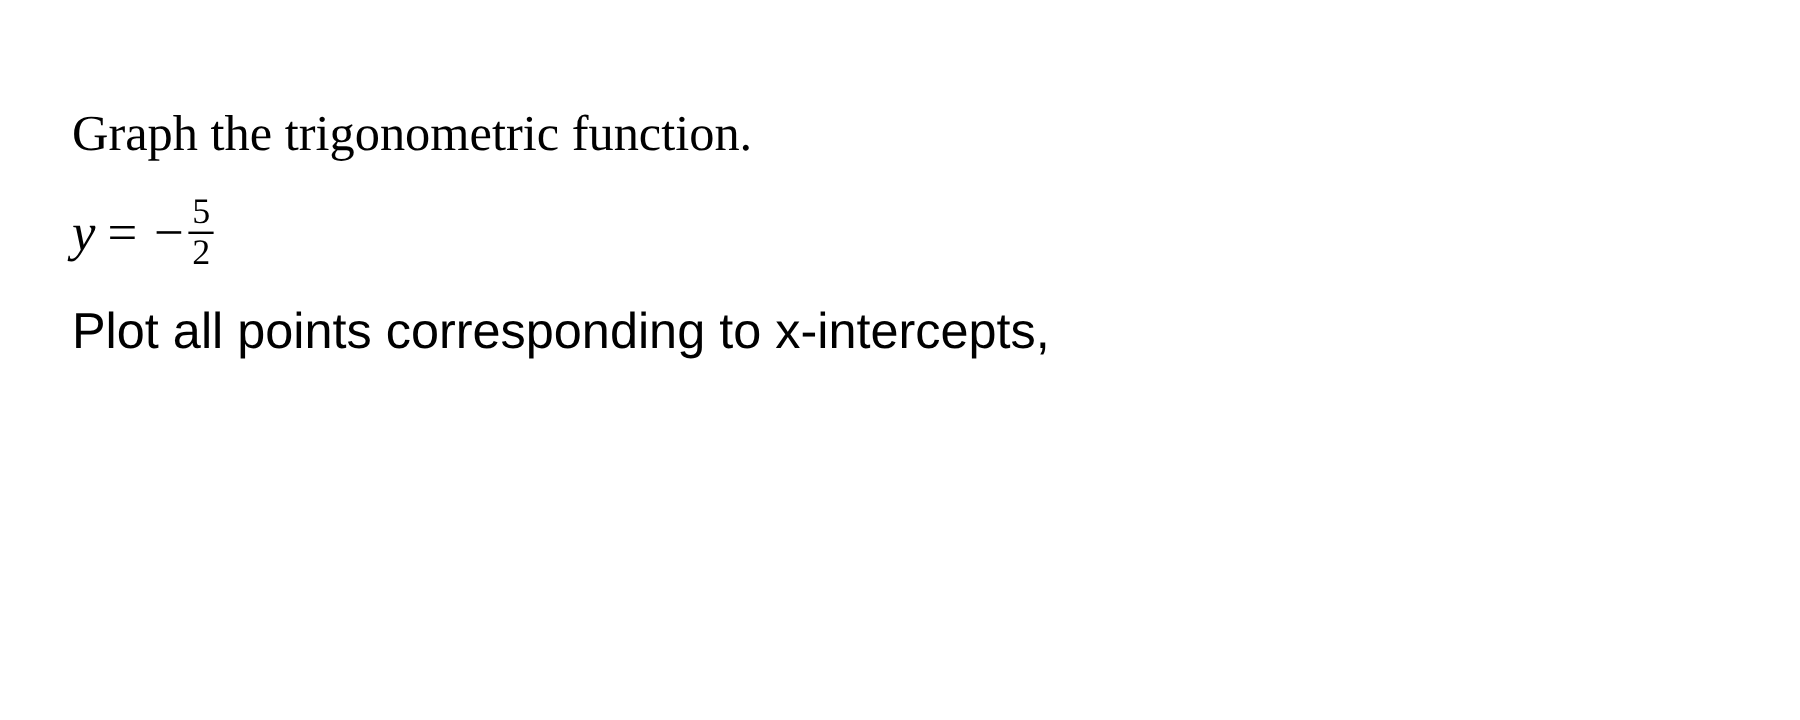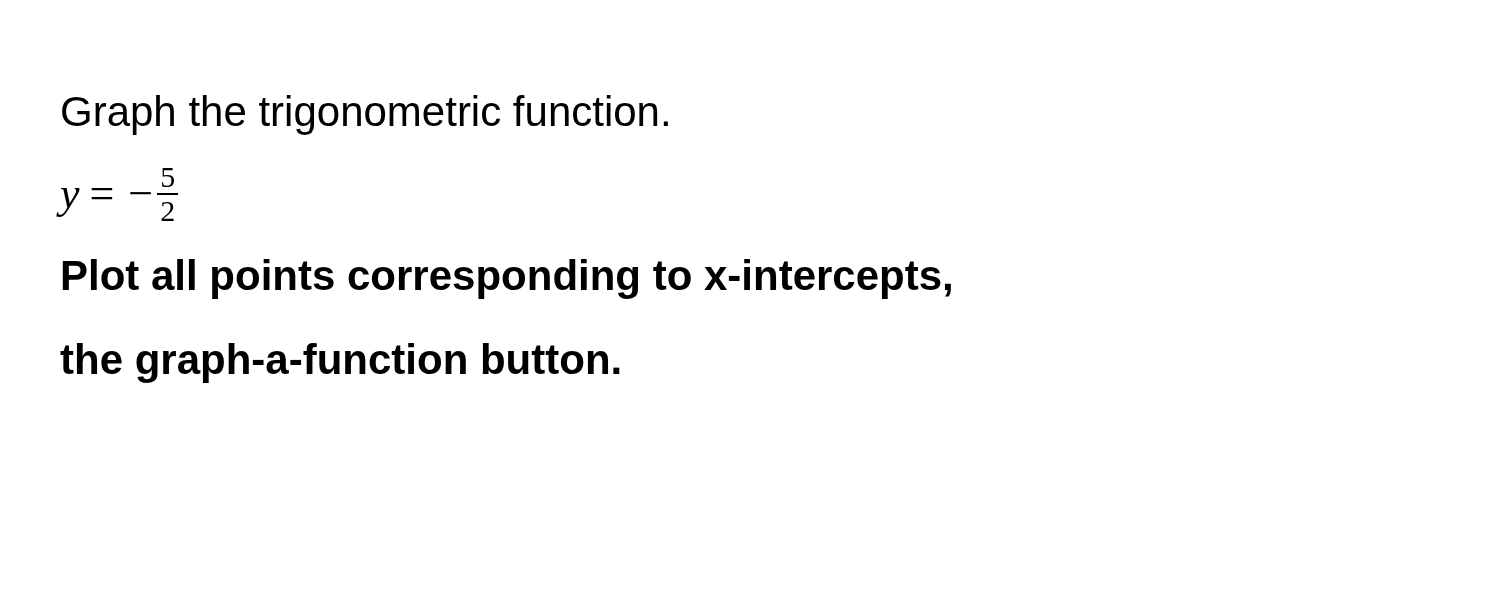--- a/index.html
+++ b/index.html
@@ -14,20 +14,21 @@
       font-family: Arial, Helvetica, sans-serif;
       padding: 70px 60px;
     }
     .content {
       color: #000000;
       font-size: 42px;
       line-height: 2.0;
     }
     .line1 {
       margin-bottom: 4px;
+      font-family: Liberation Serif, serif;
     }
     .equation {
       font-family: "Times New Roman", Georgia, serif;
       font-size: 44px;
       display: flex;
       align-items: center;
       margin: 8px 0 8px 0;
       line-height: 1.2;
     }
     .equation .var {
@@ -57,36 +58,34 @@
       padding: 1px 3px 0 3px;
     }
     .func {
       padding-left: 4px;
     }
     .coef {
       font-family: "Times New Roman", Georgia, serif;
     }
     .paragraph {
       margin-top: 4px;
-      font-weight: bold;
     }
   </style>
 </head>
 <body>
 
 <div class="content">
   <div class="line1">Graph the trigonometric function.</div>
 
   <div class="equation">
     <span class="var">y</span>
     <span class="eq">=</span>
     <span class="minus">−</span>
     <span class="fraction">
       <span class="num">5</span>
       <span class="den">2</span>
     </span>
   </div>
 
   <div class="paragraph">
     <div>Plot all points corresponding to x-intercepts,</div>
-    <div>the graph-a-function button.</div>
   </div>
 </div>
 
 </body></html>

